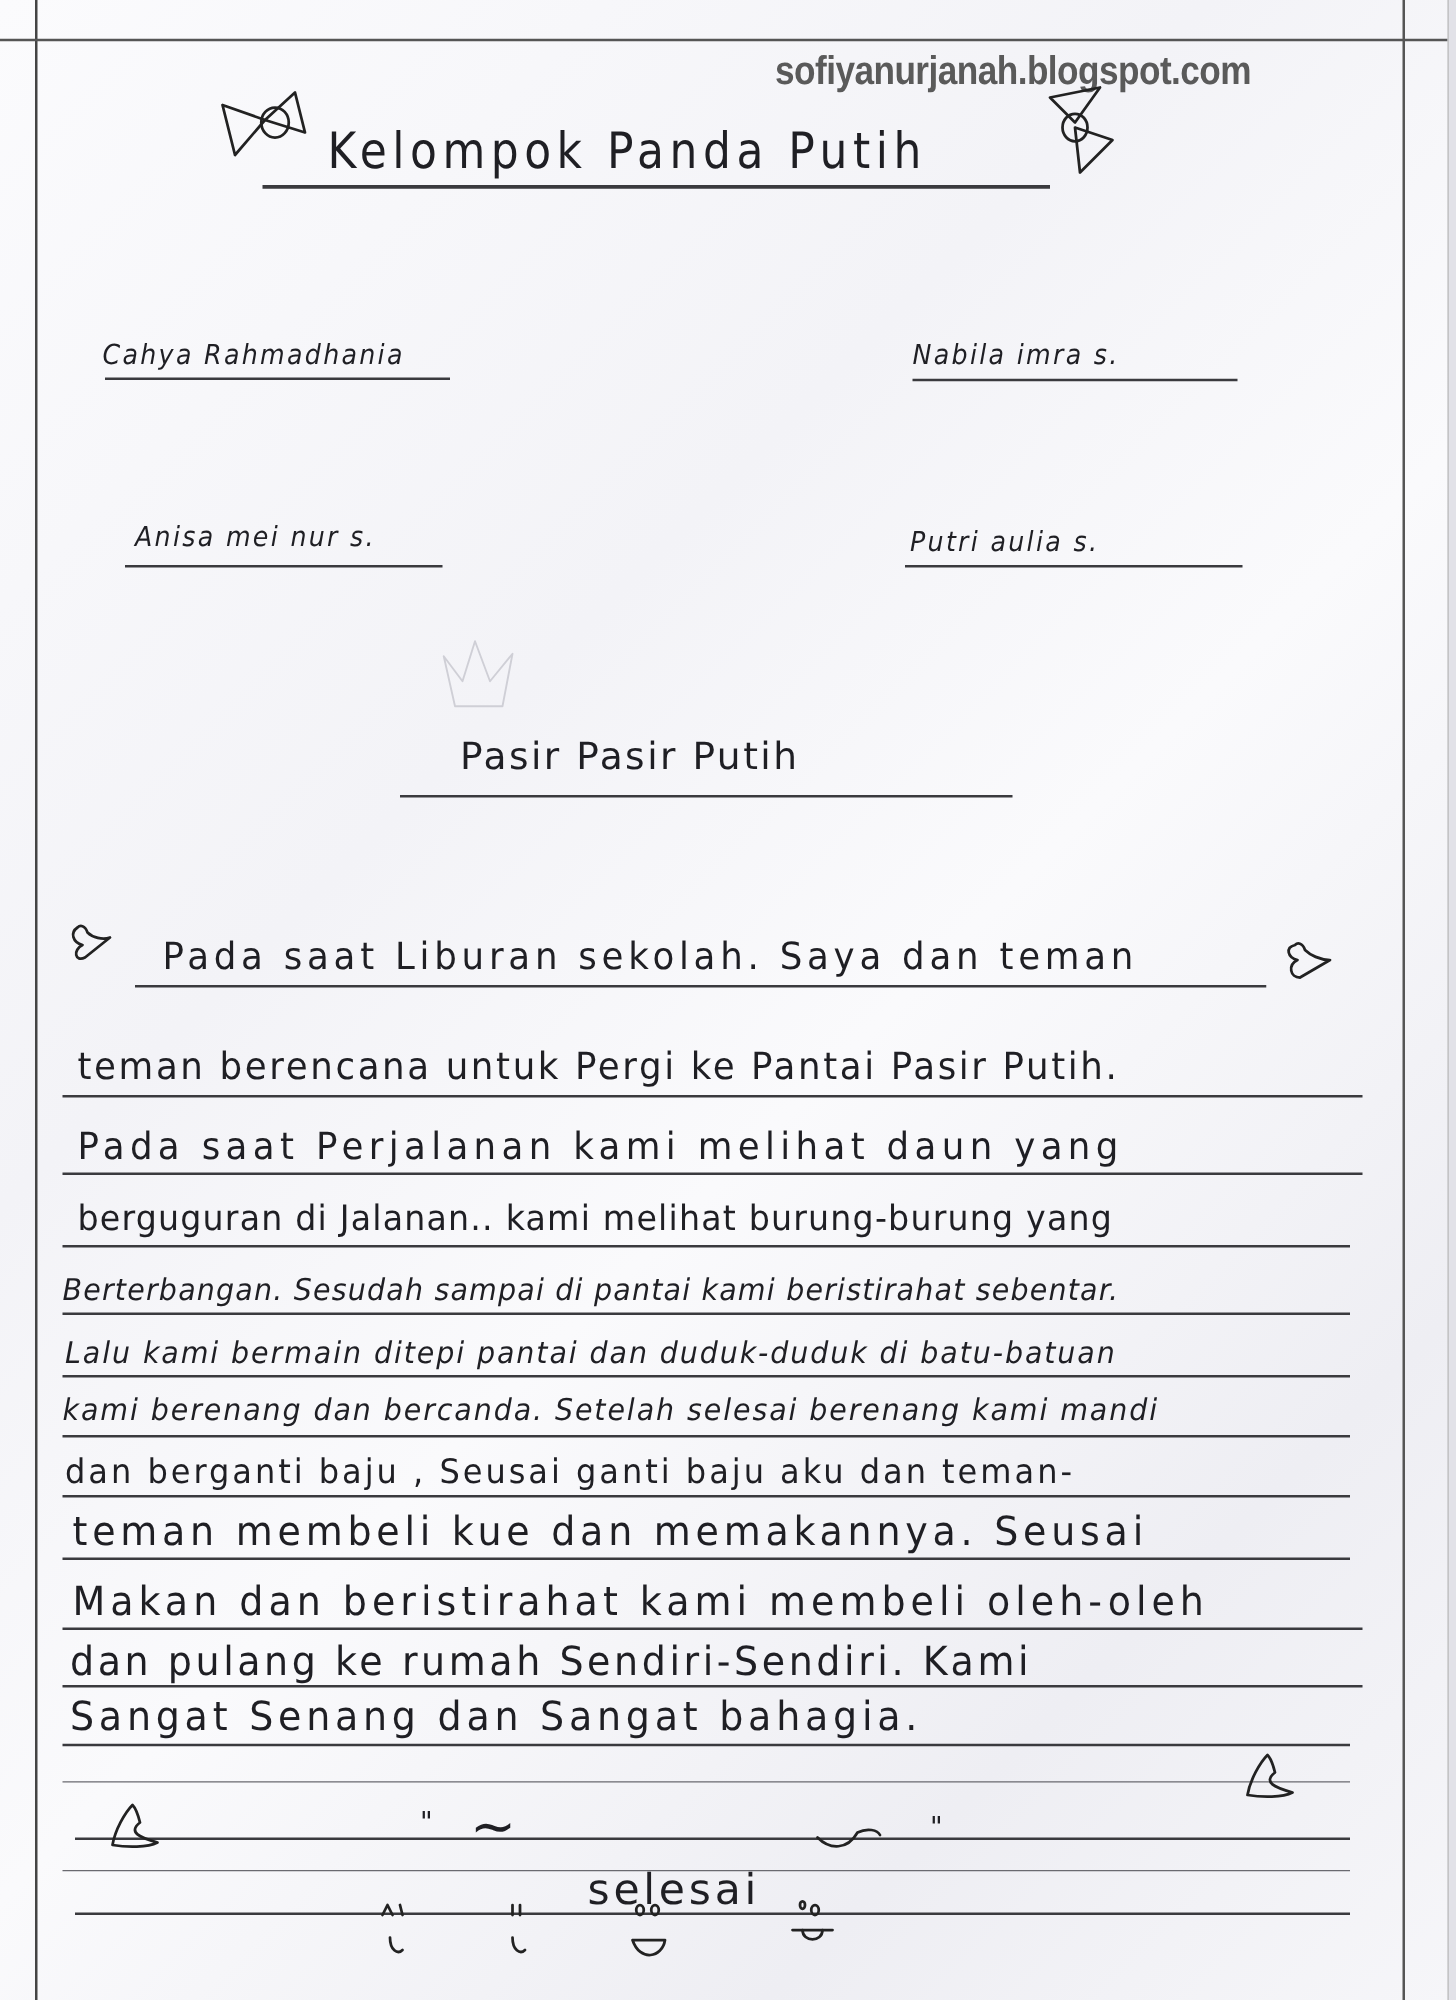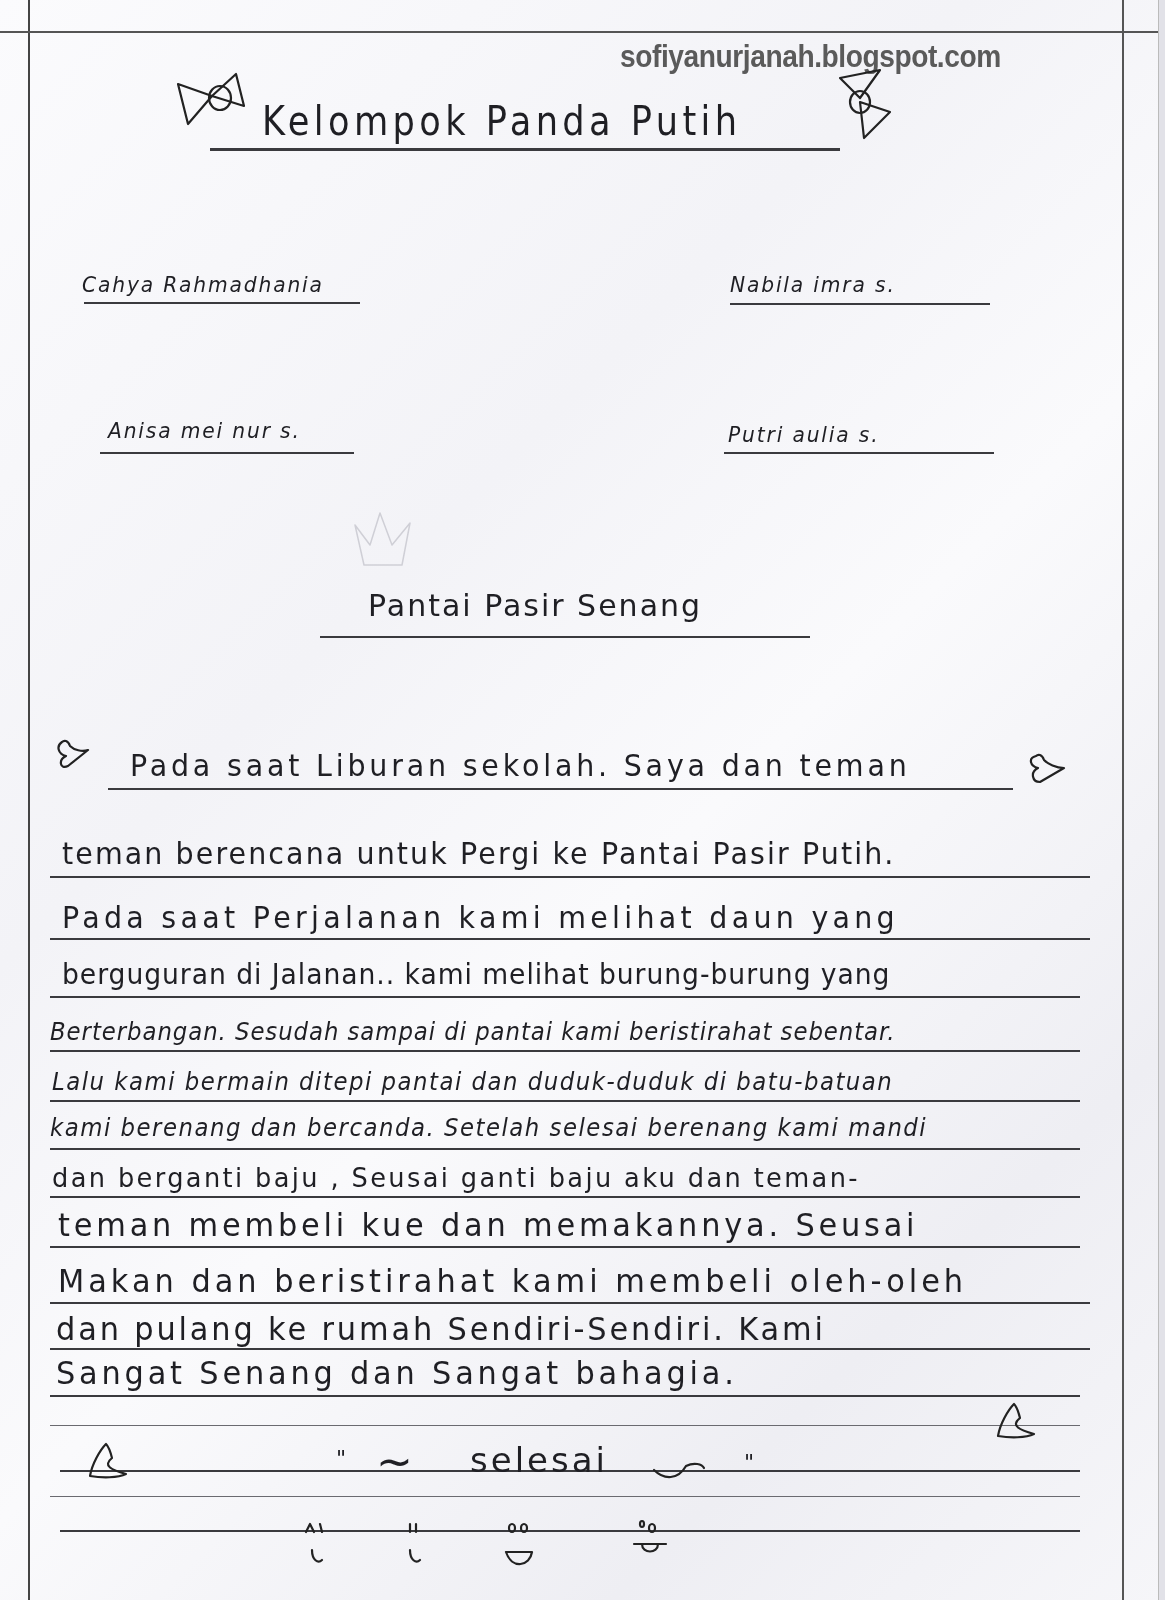--- a/index.html
+++ b/index.html
@@ -34,21 +34,21 @@
     }
     .uline { position: absolute; height: 2px; background: #3a3a3e; }
     .uline.light { background: #6a6a70; height: 1px; }
 
     .title { left: 262px; top: 98px; font-size: 40px; letter-spacing: 5px; transform: scaleX(0.88); }
     .name { font-size: 22px; font-style: italic; letter-spacing: 2px; transform: scaleX(0.92); }
     .subtitle { left: 368px; top: 588px; font-size: 30px; letter-spacing: 2px; }
     .line { font-size: 30px; letter-spacing: 2px; left: 62px; transform: scaleX(0.95); }
     .line.small { font-size: 24px; font-style: italic; letter-spacing: 1px; }
     .line.big { font-size: 32px; letter-spacing: 3px; }
-    .closing { left: 470px; top: 1440px; font-size: 34px; letter-spacing: 3px; text-align: center; }
+    .closing { left: 470px; top: 1492px; font-size: 34px; letter-spacing: 3px; text-align: center; }
 
     svg.doodle { position: absolute; overflow: visible; }
     svg.doodle path, svg.doodle ellipse, svg.doodle line { fill: none; stroke: #222; stroke-width: 2.2; stroke-linecap: round; stroke-linejoin: round; }
     svg.faint path { stroke: #cfcfd6; stroke-width: 1.5; }
   </style>
 </head>
 <body>
 
 <div class="paper"></div>
 <div class="margin-left"></div>
@@ -81,21 +81,21 @@
 <div class="hand name" style="left:108px;top:418px;">Anisa mei nur s.</div>
 <div class="uline" style="left:100px;top:452px;width:254px;"></div>
 
 <div class="hand name" style="left:728px;top:422px;">Putri aulia s.</div>
 <div class="uline" style="left:724px;top:452px;width:270px;"></div>
 
 <svg class="doodle faint" style="left:350px;top:505px;" width="70" height="70" viewBox="0 0 70 70">
   <path d="M5 20 L20 40 L30 8 L42 40 L60 18 L52 60 L14 60 Z"></path>
 </svg>
 
-<div class="hand subtitle">Pantai Pasir Senang</div>
+<div class="hand subtitle">Pasir Pasir Putih</div>
 <div class="uline" style="left:320px;top:636px;width:490px;"></div>
 
 <svg class="doodle" style="left:54px;top:736px;" width="40" height="36" viewBox="0 0 40 36">
   <path d="M8 6 C2 10 4 18 12 20 C4 24 6 34 14 30 L34 14 C28 16 20 14 16 10 C14 4 10 4 8 6 Z"></path>
 </svg>
 <svg class="doodle" style="left:1026px;top:752px;" width="42" height="36" viewBox="0 0 42 36">
   <path d="M10 4 C2 6 4 14 12 16 C4 20 6 30 14 30 L38 16 C30 16 22 12 18 8 C16 2 12 2 10 4 Z"></path>
 </svg>
 
 <div class="hand line" style="left:130px;top:748px;font-size:30px;letter-spacing:4px;">Pada saat Liburan sekolah. Saya dan teman</div>

